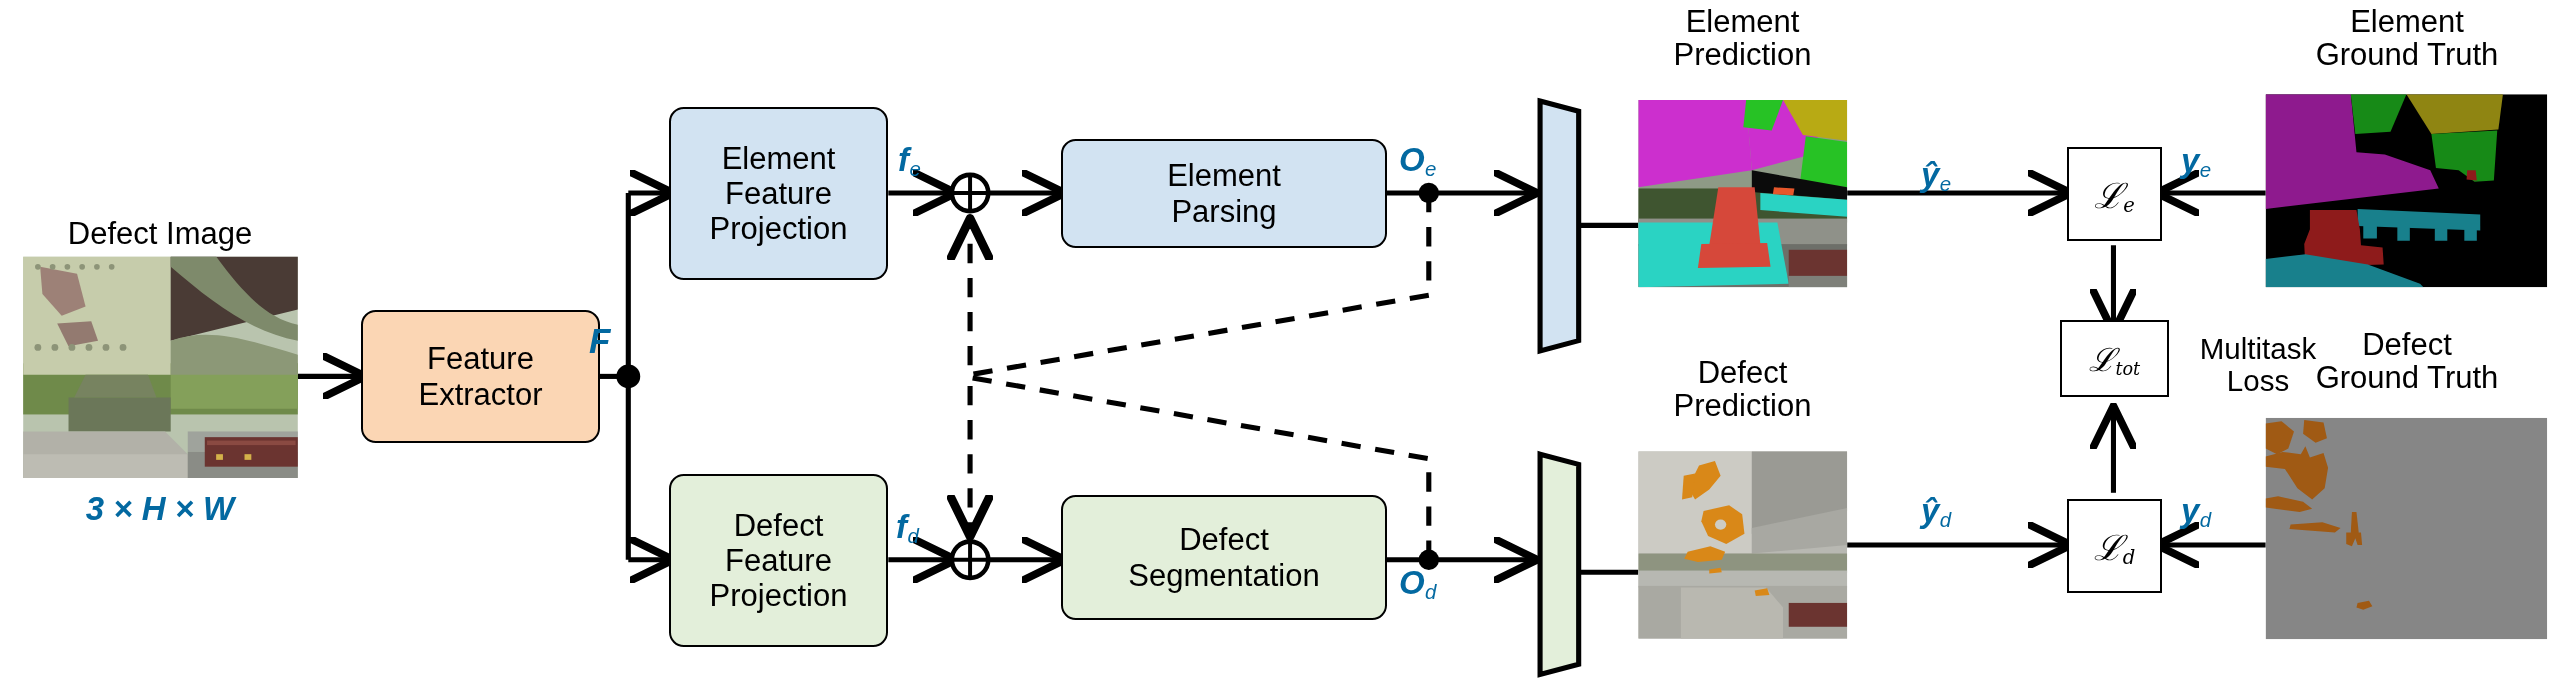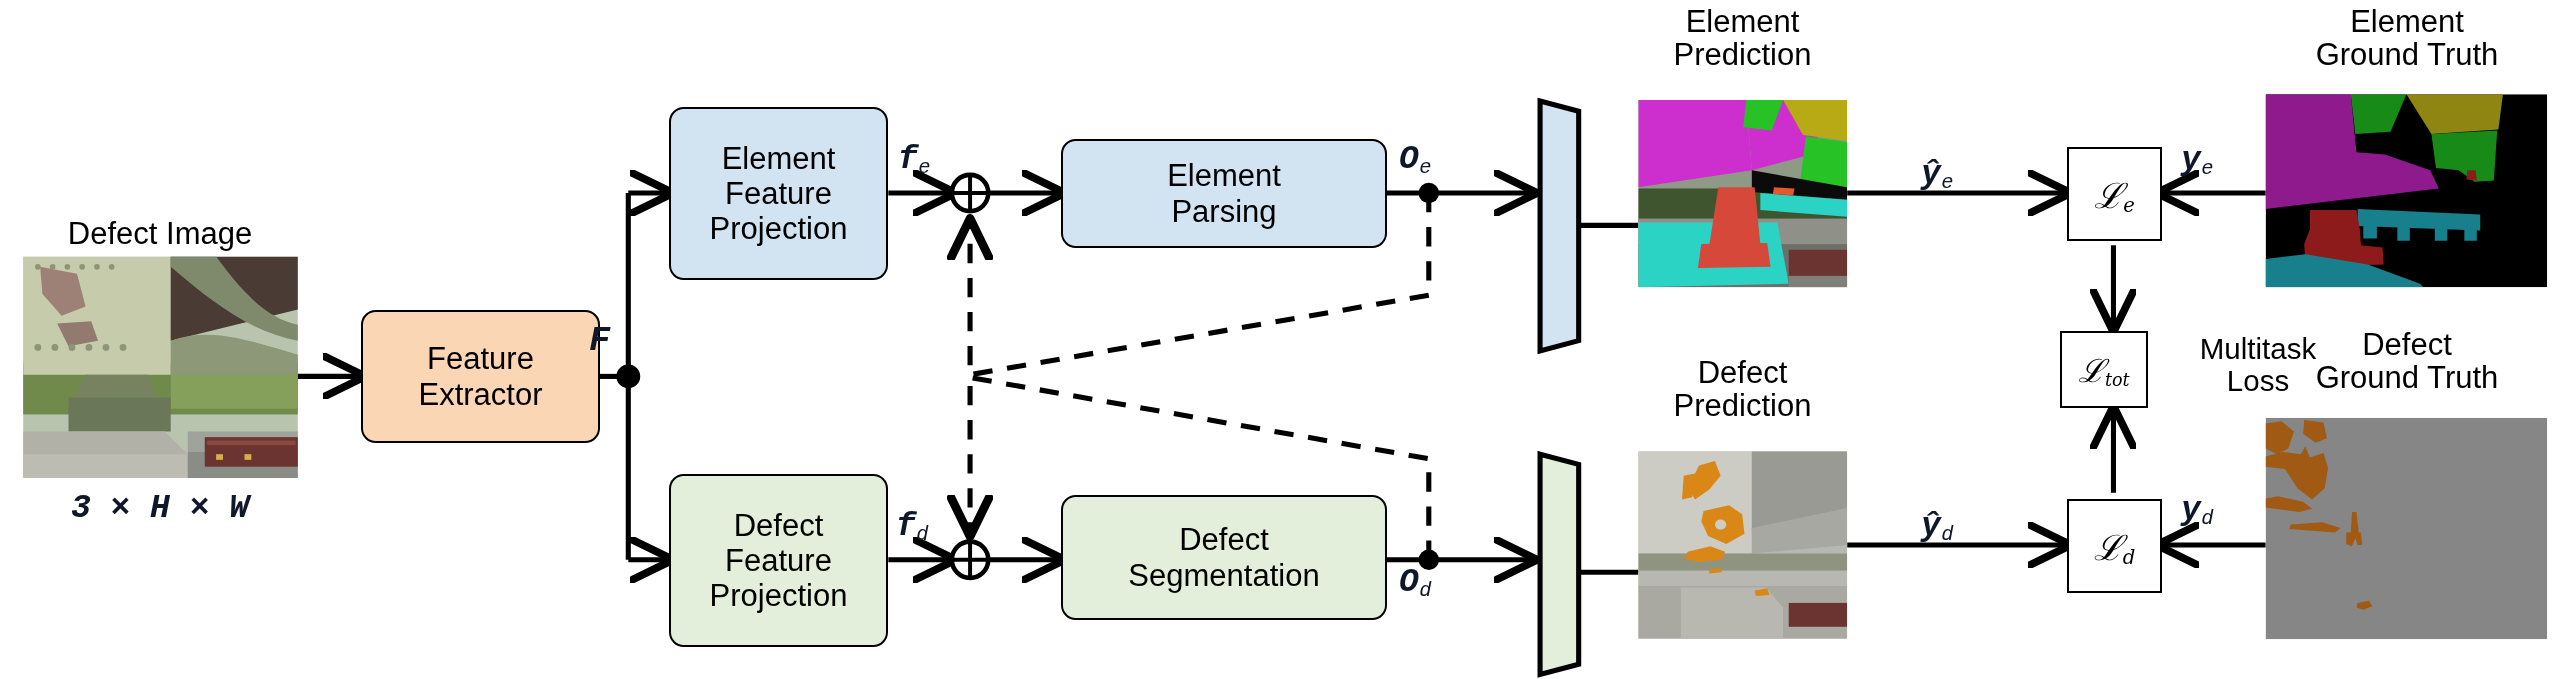--- a/index.html
+++ b/index.html
@@ -22,24 +22,24 @@
   
   .cap {
     font-family: "Liberation Sans", sans-serif;
     font-size: 31px;
     color: #000;
     text-align: center;
     line-height: 1.08;
     white-space: pre-line;
   }
   .math {
-    font-family: Liberation Mono, monospace;
+    font-family: Liberation Sans, sans-serif;
     font-style: italic;
     font-weight: bold;
-    color: #0f172a;
+    color: #0369a1;
     white-space: nowrap;
   }
   .math .sub {
     font-size: 0.62em;
     font-weight: normal;
     font-style: italic;
     vertical-align: -0.22em;
     margin-left: 0.02em;
   }
   .scriptL {
@@ -371,37 +371,37 @@
   <div class="abs" style="left:2266px; top:418px; width:282px; height:221px;"></div>
 
   <div class="abs math" style="left:1921px; top:156px; font-size:33px;">
     <span>ŷ</span><span class="sub">e</span>
   </div>
 
   <div class="abs math" style="left:2181px; top:142px; font-size:33px;">
     <span>y</span><span class="sub">e</span>
   </div>
 
-  <div class="abs math" style="left:1921px; top:492px; font-size:33px;margin-top:16px;">
+  <div class="abs math" style="left:1921px; top:492px; font-size:33px;">
     <span>ŷ</span><span class="sub">d</span>
   </div>
 
   <div class="abs math" style="left:2181px; top:492px; font-size:33px;">
     <span>y</span><span class="sub">d</span>
   </div>
 
   <div class="abs lossbox" style="left:2067px; top:147px; width:95px; height:94px;">
     <span class="scriptL"><span>ℒ</span><span class="sub" style="font-size:0.56em; vertical-align:-0.2em;">e</span></span>
   </div>
 
   <div class="abs lossbox" style="left:2067px; top:499px; width:95px; height:94px;">
     <span class="scriptL"><span>ℒ</span><span class="sub" style="font-size:0.56em; vertical-align:-0.2em;">d</span></span>
   </div>
 
-  <div class="abs lossbox" style="left:2060px; top:331px; width:88px; height:77px;">
+  <div class="abs lossbox" style="left:2060px; top:320px; width:109px; height:77px;">
     <span class="scriptL" style="font-size:32px;"><span>ℒ</span><span class="sub" style="font-size:0.55em; vertical-align:-0.2em;">tot</span></span>
   </div>
 
   <div class="abs cap" style="left:2173px; top:333px; width:170px; text-align:center; font-size:29.5px;">Multitask
 Loss</div>
 
 </div>
 
 
 </body></html>

